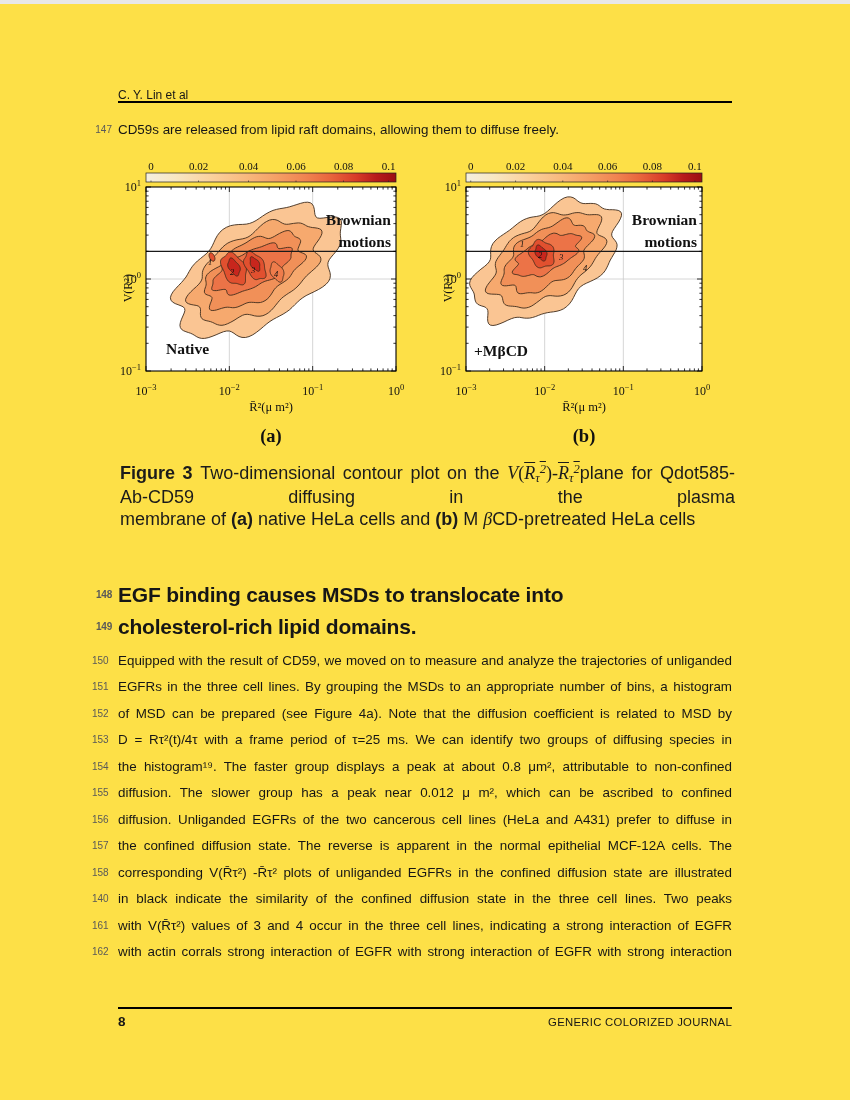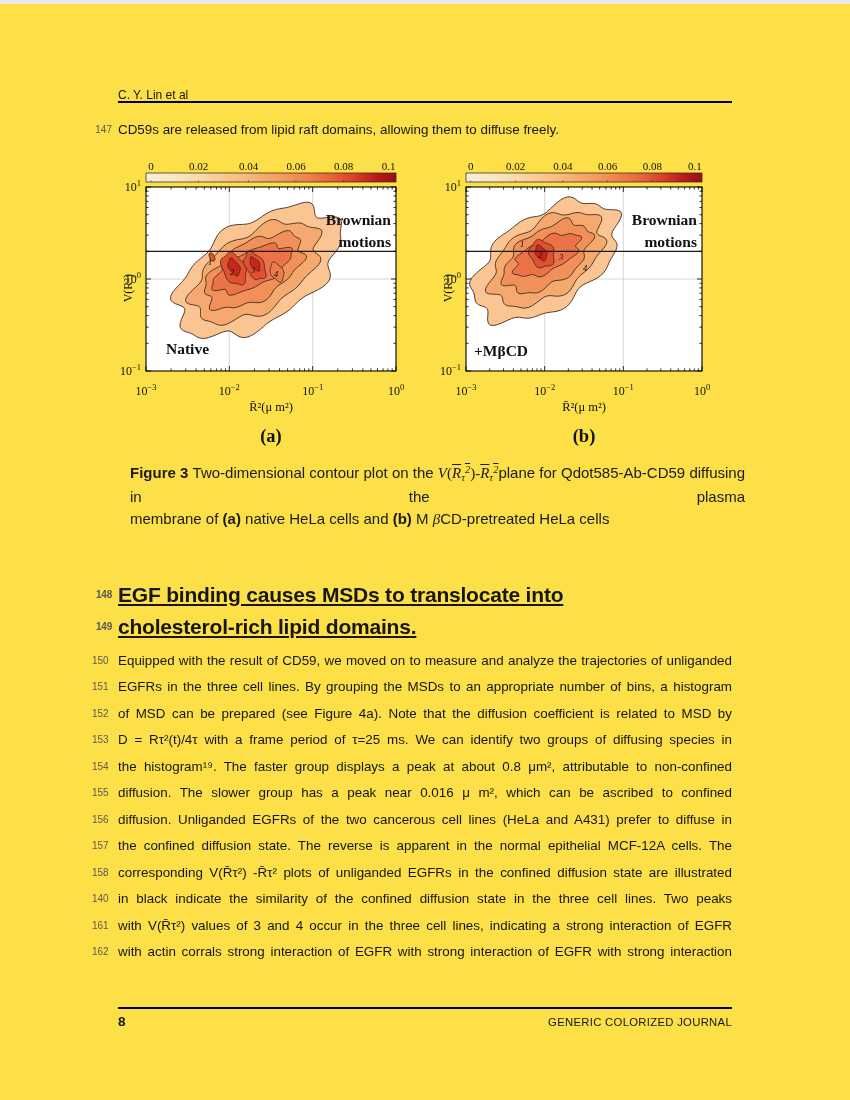--- a/index.html
+++ b/index.html
@@ -15,23 +15,23 @@
   .journal{font-size:11.3px;letter-spacing:.3px;}
   
   .row{position:relative;}
   .lineno{position:absolute;left:-26px;width:20px;text-align:right;font-size:10px;color:#595959;line-height:inherit;}
   .introrow{left:118px;top:113px;width:614px;line-height:26.4px;font-size:13.4px;}
   .para{left:118px;top:644px;width:614px;font-size:13.4px;}
   .para .row{line-height:26.45px;}
   .jl{text-align:justify;text-align-last:justify;}
   
   .headingblk{left:118px;top:575px;width:620px;font-size:21px;font-weight:700;letter-spacing:-.2px;}
-  .headingblk .row{line-height:31.5px;text-decoration:underline;}
+  .headingblk .row{line-height:31.5px;}
   
-  .caption{left:130px;top:458px;width:615px;font-size:15px;color:#1b1b1b;}
+  .caption{left:120px;top:458px;width:615px;font-size:18px;color:#1b1b1b;}
   .caption .row{line-height:22px;}
   .b{font-weight:700;}
   .m{font-family:"Liberation Serif","DejaVu Serif",serif;font-style:italic;}
   .ms{font-family:"Liberation Serif","DejaVu Serif",serif;}
   .sp{font-size:70%;position:relative;top:-0.45em;}
   .sb{font-size:70%;position:relative;top:0.25em;}
   .ov{text-decoration:overline;}
   
   .figwrap{left:0;top:140px;width:850px;height:310px;}
   svg text{font-family:"Liberation Serif","DejaVu Serif",serif;fill:#111;}
@@ -396,21 +396,21 @@
       <div class="row jl">
       <span class="lineno">153</span>
       <span>D = Rτ²(t)/4τ with a frame period of τ=25 ms. We can identify two groups of diffusing species in</span>
     </div>
       <div class="row jl">
       <span class="lineno">154</span>
       <span>the histogram¹⁹. The faster group displays a peak at about 0.8 μm², attributable to non-confined</span>
     </div>
       <div class="row jl">
       <span class="lineno">155</span>
-      <span>diffusion. The slower group has a peak near 0.016 μ m², which can be ascribed to confined</span>
+      <span>diffusion. The slower group has a peak near 0.012 μ m², which can be ascribed to confined</span>
     </div>
       <div class="row jl">
       <span class="lineno">156</span>
       <span>diffusion. Unliganded EGFRs of the two cancerous cell lines (HeLa and A431) prefer to diffuse in</span>
     </div>
       <div class="row jl">
       <span class="lineno">157</span>
       <span>the confined diffusion state. The reverse is apparent in the normal epithelial MCF-12A cells. The</span>
     </div>
       <div class="row jl">

